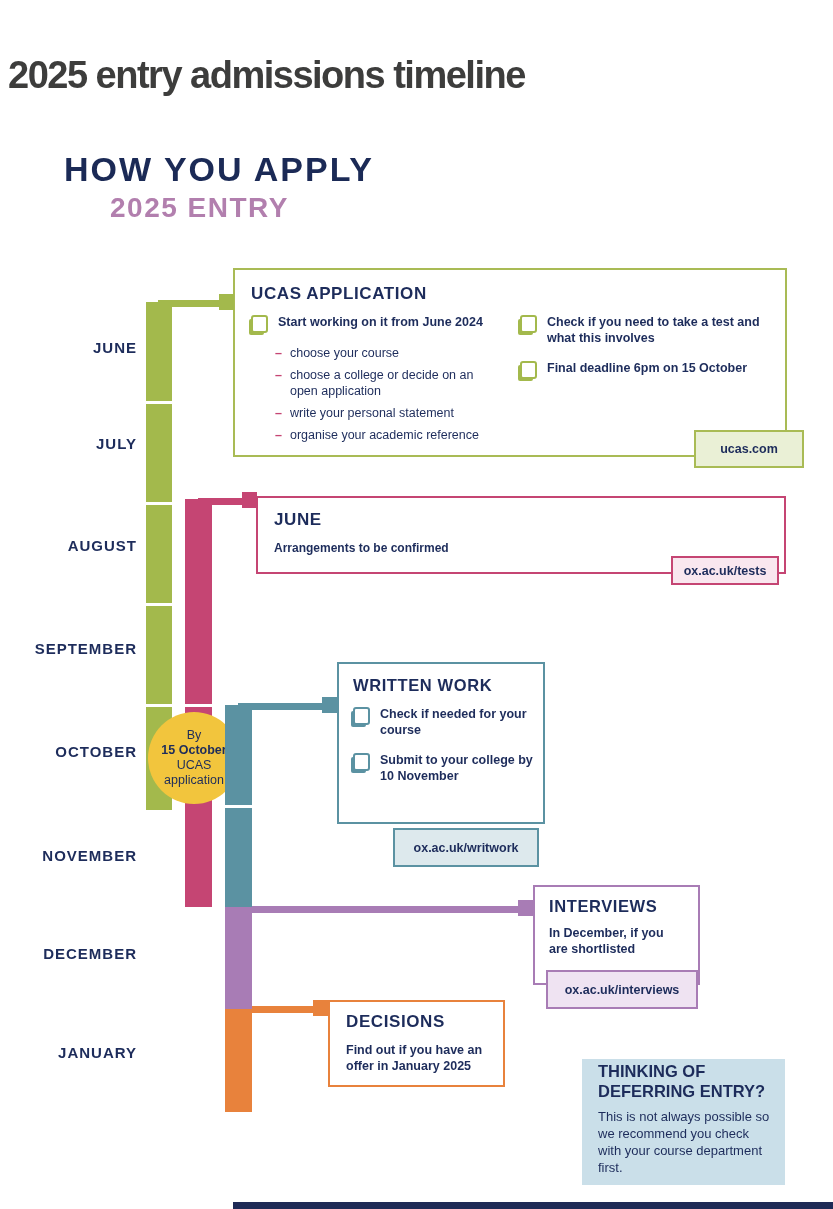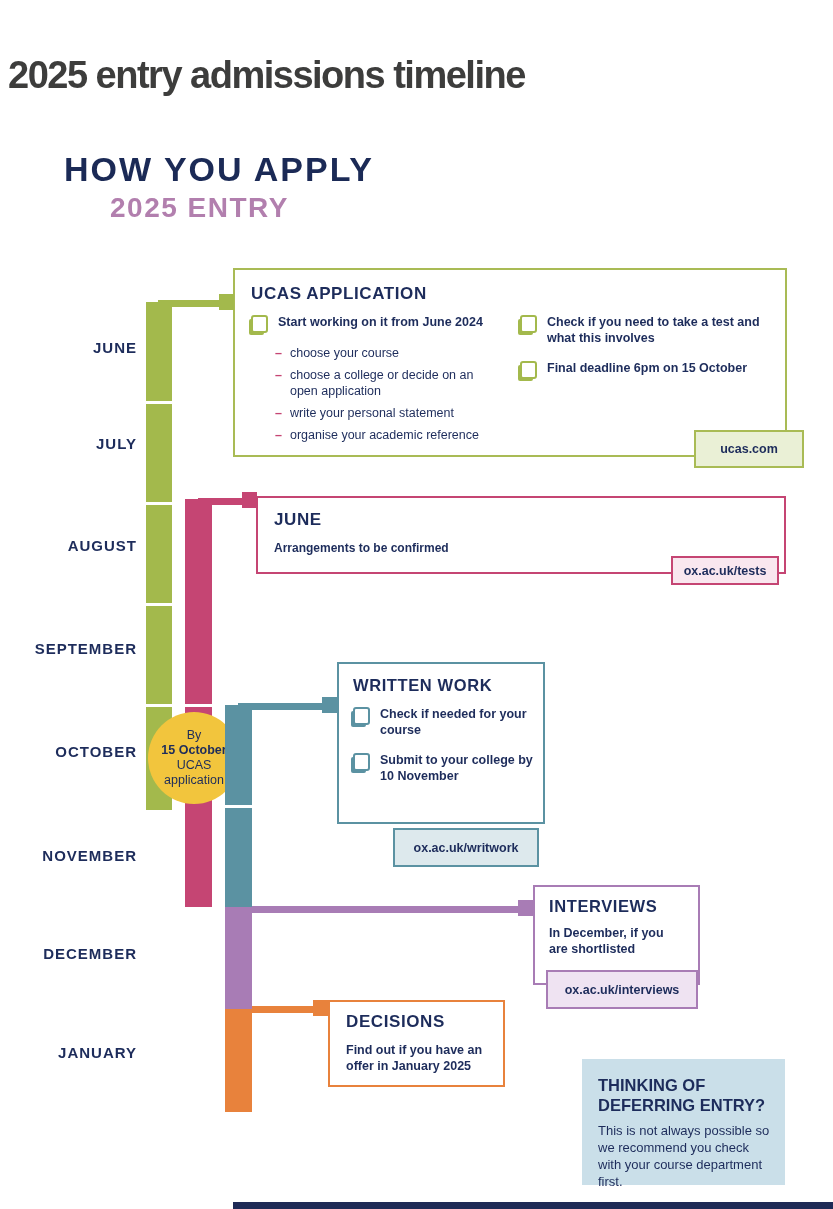--- a/index.html
+++ b/index.html
@@ -72,21 +72,21 @@
         background:#fff; }
   .cb-g { border-color:#a3b94c; box-shadow:-3px 3px 0 -1px #a3b94c; }
   .cb-t { border-color:#5b92a2; box-shadow:-3px 3px 0 -1px #5b92a2; }
   .bullets { margin:-2px 0 0 24px; }
   .bullet { display:flex; gap:8px; font-size:12.5px; font-weight:500; color:#1d2c5b;
             line-height:16px; margin-bottom:6px; width:210px; }
   .dash { color:#c54573; font-weight:800; }
 
   
   .defer { position:absolute; left:582px; top:1059px; width:203px; height:126px;
-           background:#cadfe9; box-sizing:border-box; padding:16px 14px 0 16px; }
+           background:#cadfe9; box-sizing:border-box; padding:2px 14px 0 16px; }
   .defer-title { font-size:16.5px; font-weight:800; color:#1d2c5b; line-height:20px; }
   .defer-body  { margin-top:7px; font-size:13px; font-weight:500; color:#1d2c5b; line-height:17px; }
 
   .bottom-strip { position:absolute; left:233px; top:1202px; width:600px; height:7px;
                   background:#1e2a56; }
 </style>
 </head>
 <body>
 
 <div class="canvas">

